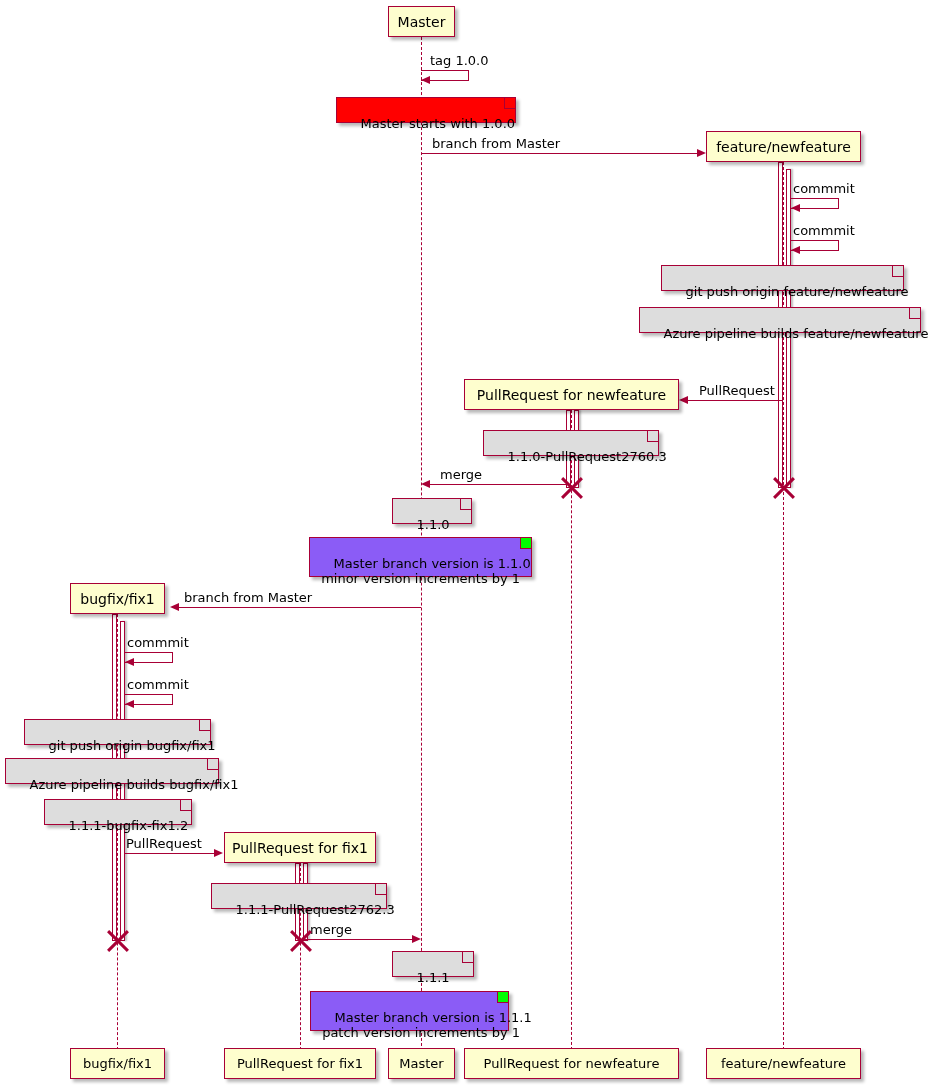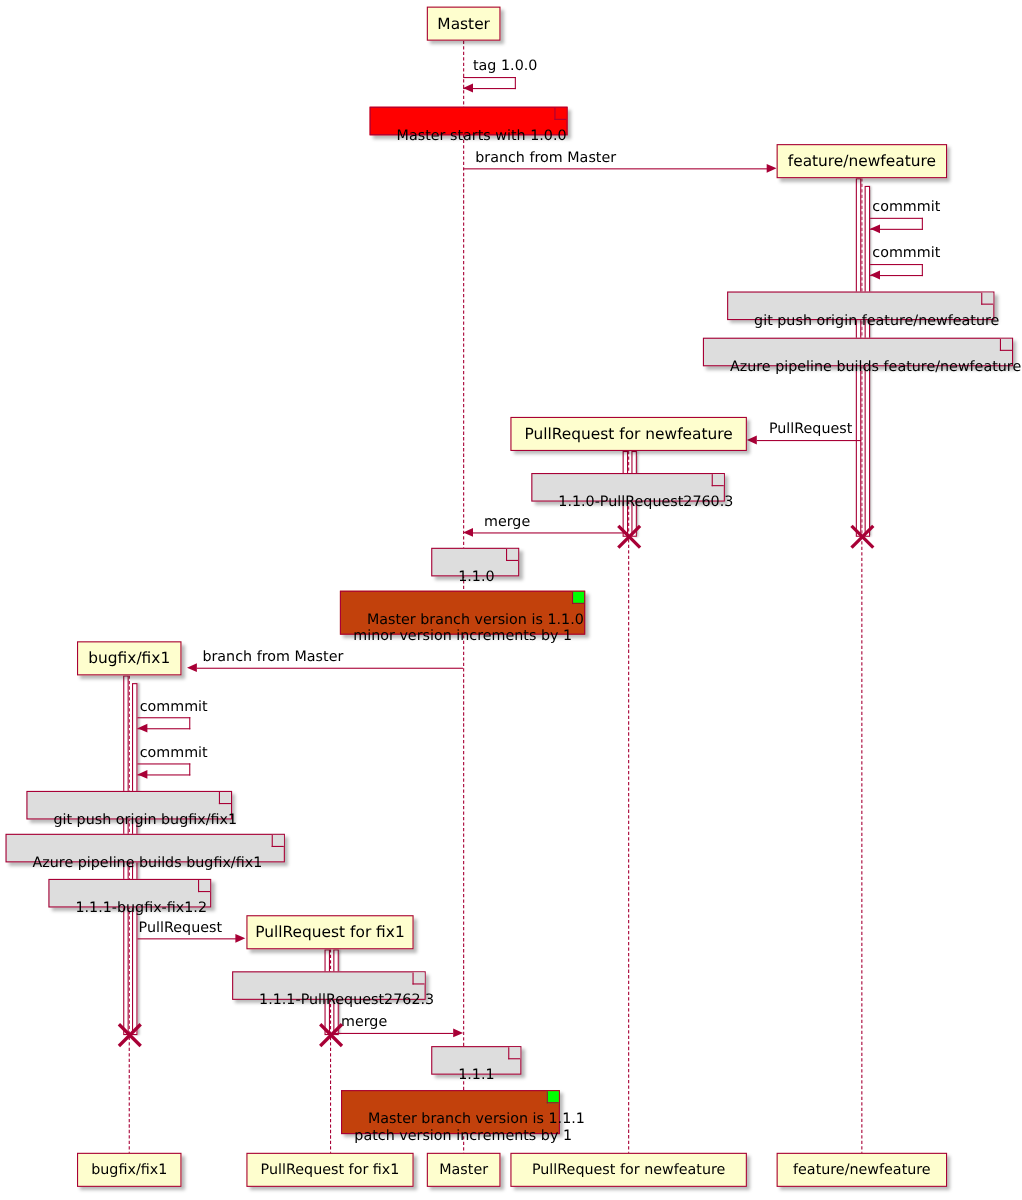--- a/index.html
+++ b/index.html
@@ -83,21 +83,21 @@
     border:1.3px solid #A80036;
     color:#000000;
     font-size:13px;
     line-height:15px;
     padding:3px 8px 3px 7px;
     white-space:pre;
     box-shadow:3px 3px 3px rgba(0,0,0,.28);
     z-index:7;
   }
   .note.gray{background:#DDDDDD;}
-  .note.green{background:#c2410c;}
+  .note.green{background:#8b5cf6;}
   .note.red{background:#FF0000;}
   .note .fold{
     position:absolute;
     top:0;right:0;
     width:10px;height:10px;
     background:#FFFFFF;
     border-left:1.3px solid #A80036;
     border-bottom:1.3px solid #A80036;
   }
   .note.gray .fold{background:#DDDDDD;}
@@ -230,21 +230,21 @@
 
   <div class="msg-label" style="left:127px;top:677px;">commmit</div>
   <div class="selfloop" style="left:125px;top:694px;width:48px;height:11px;"></div>
   <div class="arrow-head left" style="left:125px;top:700px;"></div>
 
   <div class="note gray" style="left:24px;top:719px;width:187px;height:26px;">
     <span>git push origin bugfix/fix1</span>
     <span class="fold"></span>
   </div>
 
-  <div class="note gray" style="left:5px;top:758px;width:254px;height:26px;">
+  <div class="note gray" style="left:5px;top:758px;width:214px;height:26px;">
     <span>Azure pipeline builds bugfix/fix1</span>
     <span class="fold"></span>
   </div>
 
   <div class="note gray" style="left:44px;top:799px;width:148px;height:26px;">
     <span>1.1.1-bugfix-fix1.2</span>
     <span class="fold"></span>
   </div>
 
   <div class="msg-label" style="left:126px;top:836px;">PullRequest</div>

